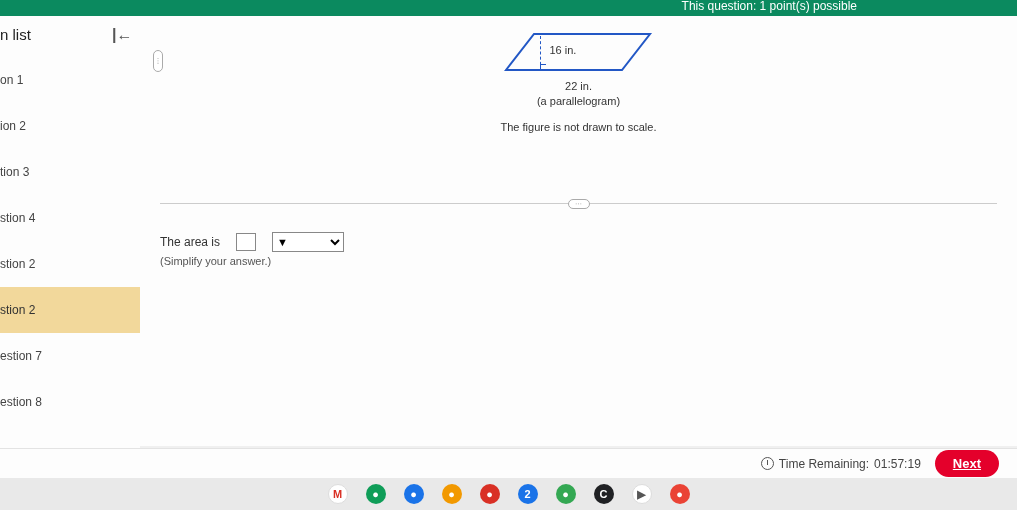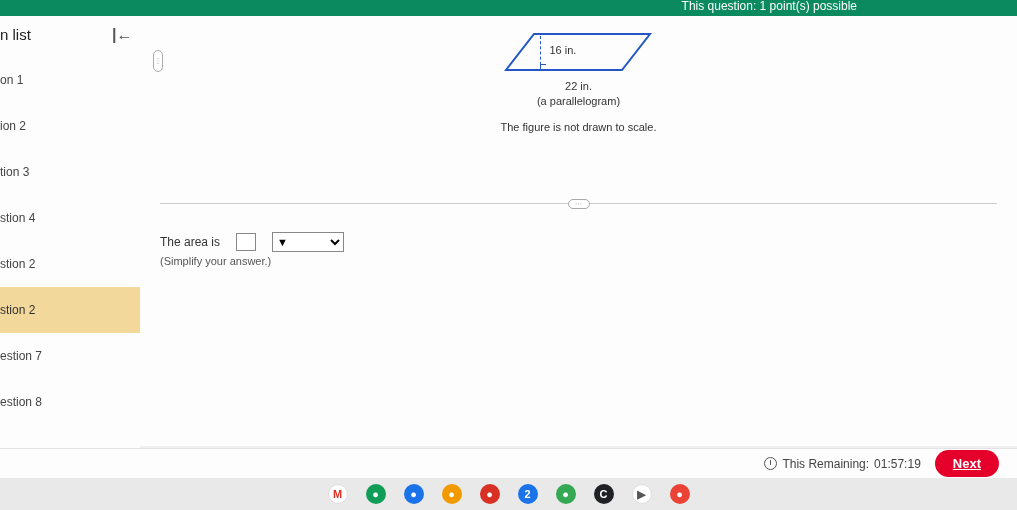--- a/index.html
+++ b/index.html
@@ -275,21 +275,21 @@
         <option>▼</option>
       </select>
     </div>
     <div class="hint">(Simplify your answer.)</div>
   </div>
 </div>
 
 <div class="footer">
   <div class="time-remaining">
     <span class="clock-icon"></span>
-    <span>This Remaining:</span>
+    <span>Time Remaining:</span>
     <span>01:57:19</span>
   </div>
   <button class="next-btn">
     <span>Next</span>
   </button>
 </div>
 
 <div class="taskbar">
   <div class="tb-icon" style="background:#fff;color:#d93025;border:1px solid #ddd">M</div>
   <div class="tb-icon" style="background:#0f9d58">●</div>

